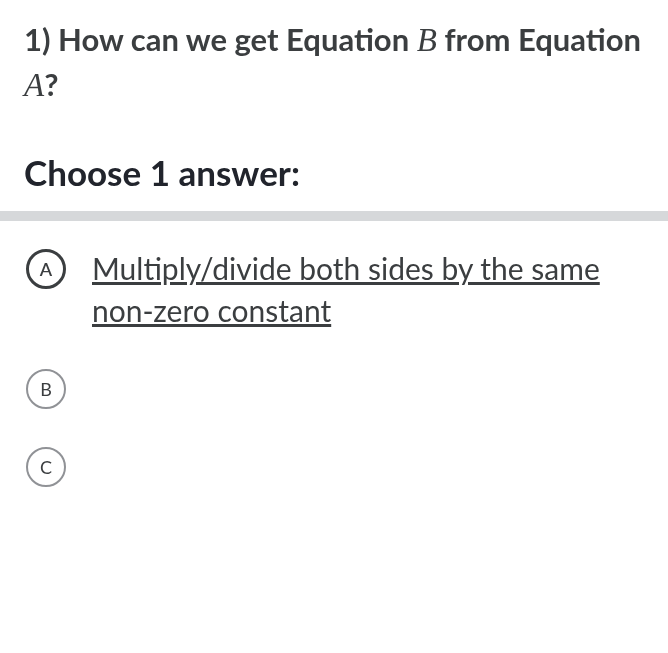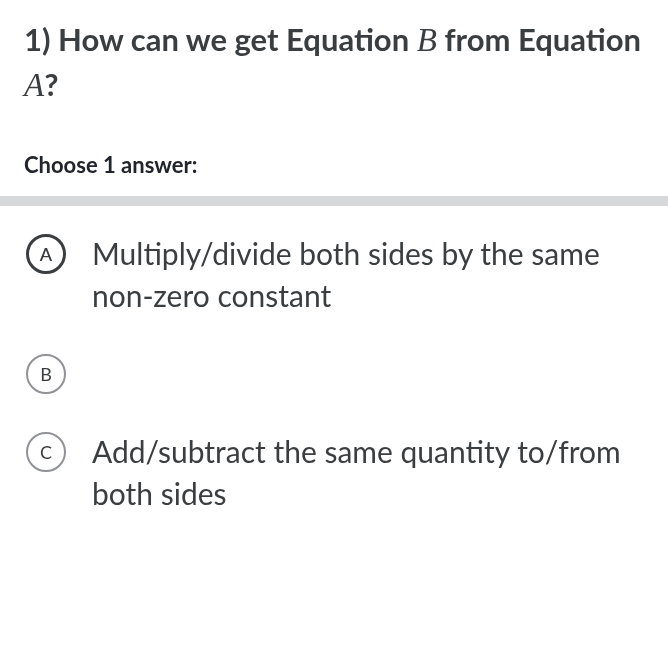--- a/index.html
+++ b/index.html
@@ -19,21 +19,21 @@
     color: #3b3e40;
     margin-bottom: 44px;
   }
   .mathvar {
     font-family: "Times New Roman", Georgia, serif;
     font-style: italic;
     font-weight: 500;
     font-size: 33px;
   }
   .instruction {
-    font-size: 22px;
+    font-size: 35px;
     font-weight: 700;
     color: #21242c;
     margin-bottom: 18px;
   }
   .divider {
     height: 10px;
     background: #d6d8da;
     margin: 0 -24px 26px -24px;
   }
   .choice {
@@ -61,20 +61,21 @@
   .circle.selected {
     border-width: 3px;
     border-color: #3b3e40;
     font-weight: 600;
   }
   .choice-text {
     font-size: 30px;
     line-height: 1.4;
     color: #3b3e40;
     font-weight: 400;
+    text-decoration: underline;
   }
 </style>
 </head>
 <body>
 
 <h1 class="question-heading">
   <span>1) How can we get Equation </span><span class="mathvar">B</span><span> from Equation </span><span class="mathvar">A</span><span>?</span>
 </h1>
 
 <div class="instruction">Choose 1 answer:</div>
@@ -85,14 +86,13 @@
   <div class="circle selected">A</div>
   <div class="choice-text">Multiply/divide both sides by the same non-zero constant</div>
 </div>
 
 <div class="choice">
   <div class="circle">B</div>
 </div>
 
 <div class="choice">
   <div class="circle">C</div>
-  <div class="choice-text">Add/subtract the same quantity to/from both sides</div>
 </div>
 
 </body></html>

